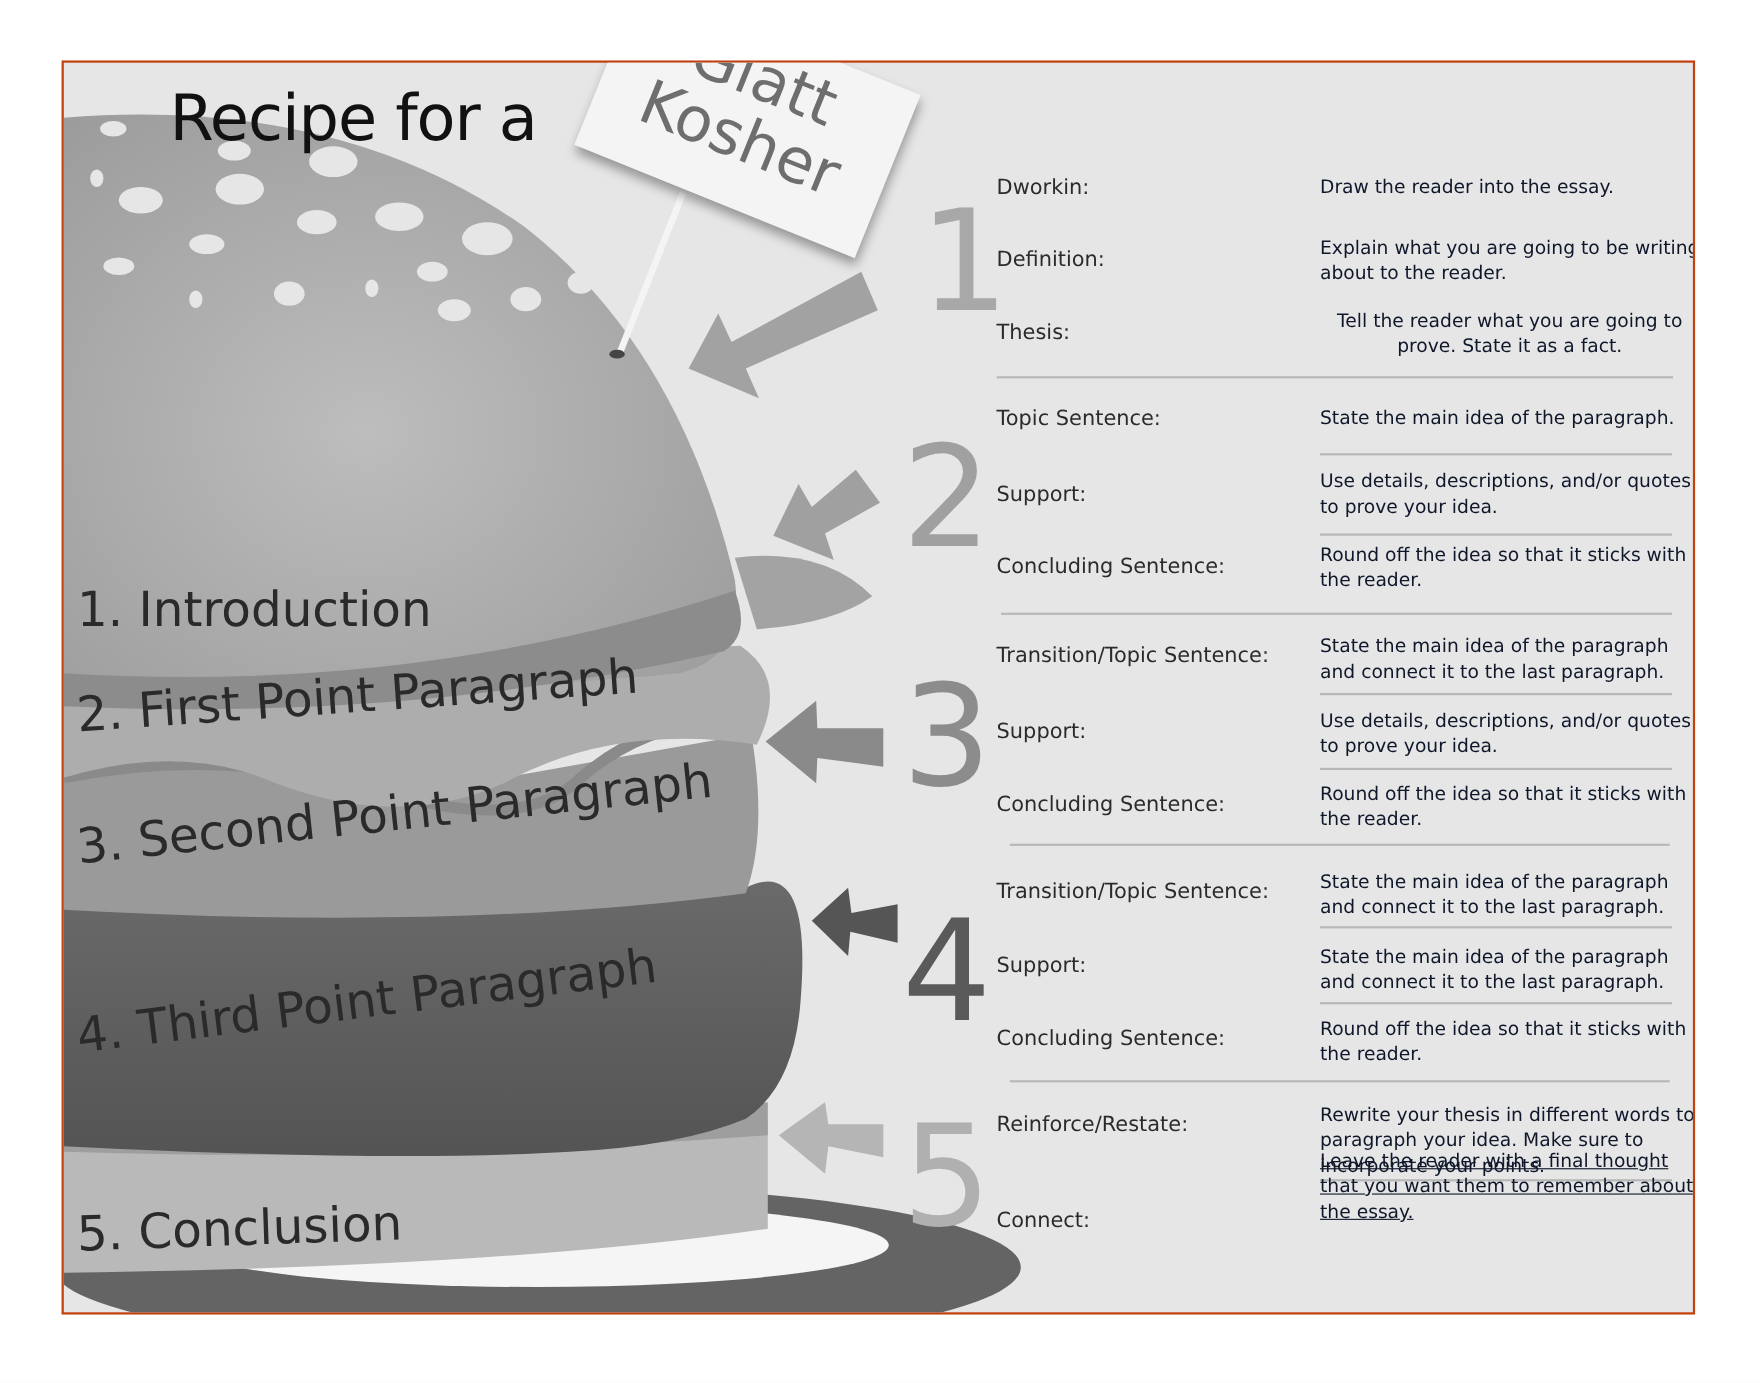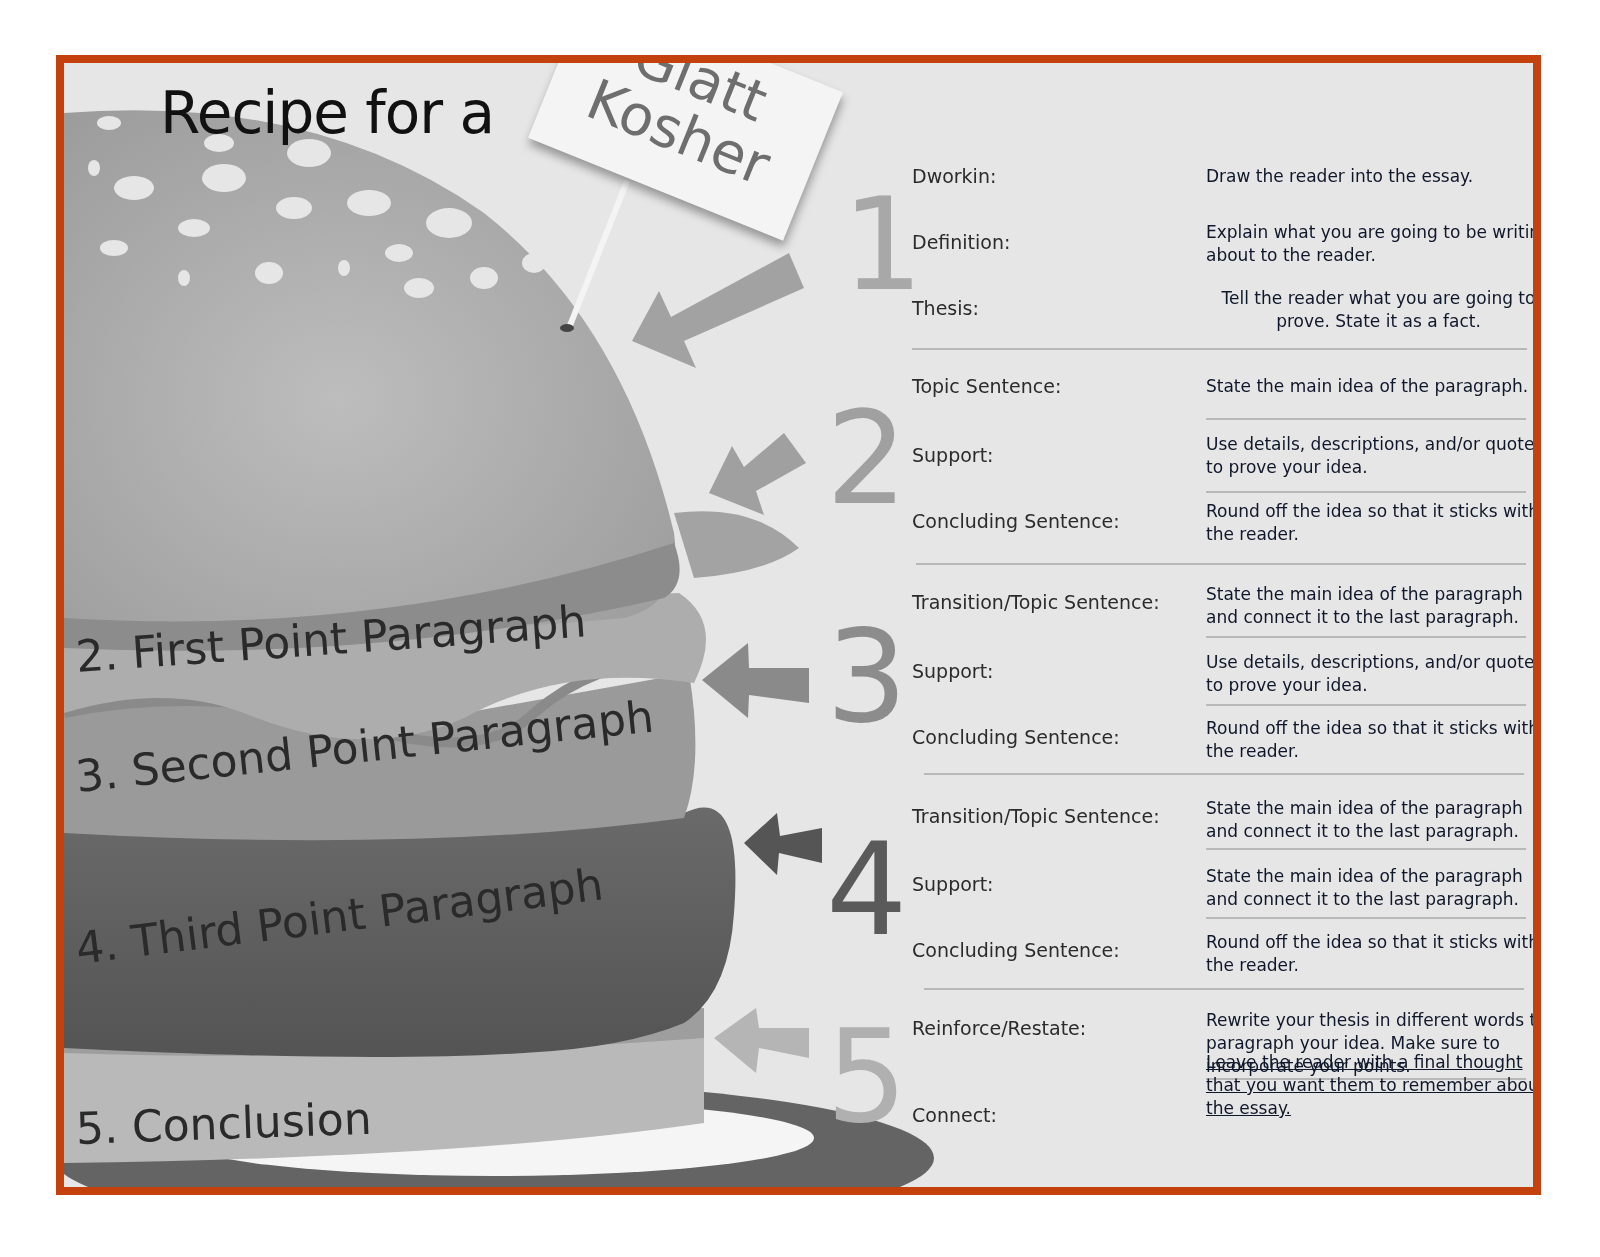--- a/index.html
+++ b/index.html
@@ -1,17 +1,17 @@
 <!DOCTYPE html>
 <html><head>
 <meta charset="utf-8">
 <style>
   html, body { margin:0; padding:0; background:#ffffff; }
   body { width:1600px; height:1257px; position:relative; overflow:hidden; font-family:"DejaVu Sans", sans-serif; }
-  .frame { position:absolute; left:56px; top:55px; width:1485px; height:1140px; background:#e6e6e6; border:8px solid #c2410c; box-sizing:border-box; overflow:hidden; }
+  .frame { position:absolute; left:56px; top:55px; width:1485px; height:1140px; background:#e6e6e6; border:2px solid #c2410c; box-sizing:border-box; overflow:hidden; }
   .art { position:absolute; left:0; top:0; width:1485px; height:1140px; }
   .title-left { position:absolute; left:96px; top:16px; font-size:58px; color:#111; letter-spacing:-1px; white-space:nowrap; }
   .title-right { position:absolute; left:790px; top:20px; font-size:58px; color:#111; letter-spacing:-0.5px; white-space:nowrap; }
   .sign { position:absolute; left:484px; top:-28px; width:275px; height:160px; transform:rotate(22deg); transform-origin:center; background:#f4f4f4; box-shadow:3px 6px 10px rgba(0,0,0,0.35); }
   .sign-text { position:absolute; left:0; top:12px; width:100%; text-align:center; font-size:56px; line-height:58px; color:#6e6e6e; }
   .layer-label { position:absolute; left:12px; font-size:44px; color:#2a2a2a; white-space:nowrap; transform-origin:left center; }
   .big-num { position:absolute; font-size:128px; line-height:1; color:#a6a6a6; font-family:"DejaVu Sans", sans-serif; }
   .rows { position:absolute; left:848px; top:0; width:630px; }
   .row-label { position:absolute; left:0; font-size:19px; color:#2b2b2b; white-space:nowrap; }
   .row-desc { position:absolute; left:294px; font-size:17px; line-height:23px; color:#0f172a; width:345px; }
@@ -86,20 +86,21 @@
 
   <div class="title-left">Recipe for a</div>
 
   <div class="sign">
     <div class="sign-text">
       <div>Glatt</div>
       <div>Kosher</div>
     </div>
   </div>
 
+  <div class="layer-label" style="top:472px;">1. Introduction</div>
   <div class="layer-label" style="top:568px; transform:rotate(-4deg);">2. First Point Paragraph</div>
   <div class="layer-label" style="top:688px; transform:rotate(-6deg);">3. Second Point Paragraph</div>
   <div class="layer-label" style="top:860px; transform:rotate(-7deg);">4. Third Point Paragraph</div>
   <div class="layer-label" style="top:1040px; transform:rotate(-2deg);">5. Conclusion</div>
 
   <div class="big-num" style="left:778px; top:118px; color:#a8a8a8;">1</div>
   <div class="big-num" style="left:762px; top:332px; color:#a0a0a0;">2</div>
   <div class="big-num" style="left:762px; top:550px; color:#8c8c8c;">3</div>
   <div class="big-num" style="left:762px; top:763px; color:#5a5a5a;">4</div>
   <div class="big-num" style="left:762px; top:950px; color:#b0b0b0;">5</div>

